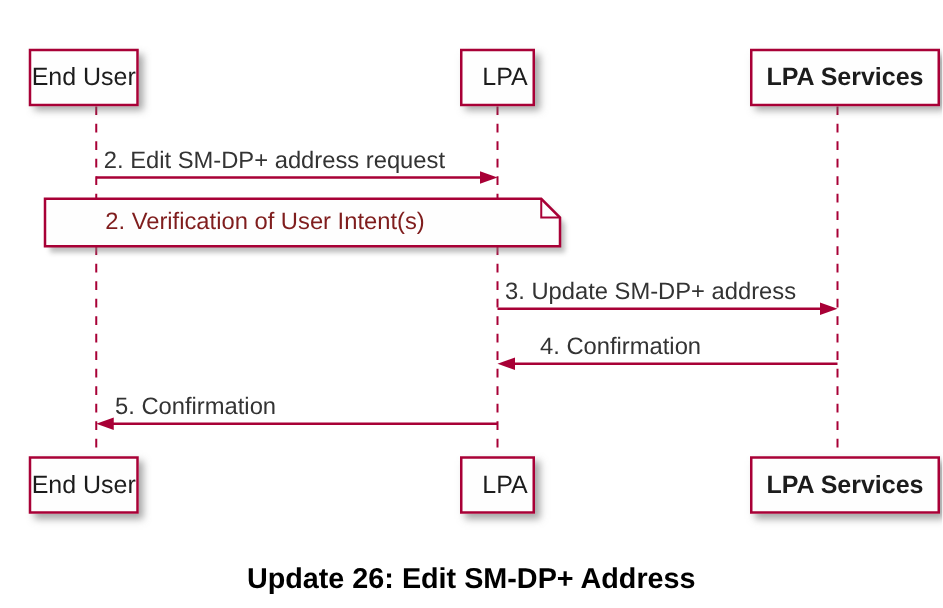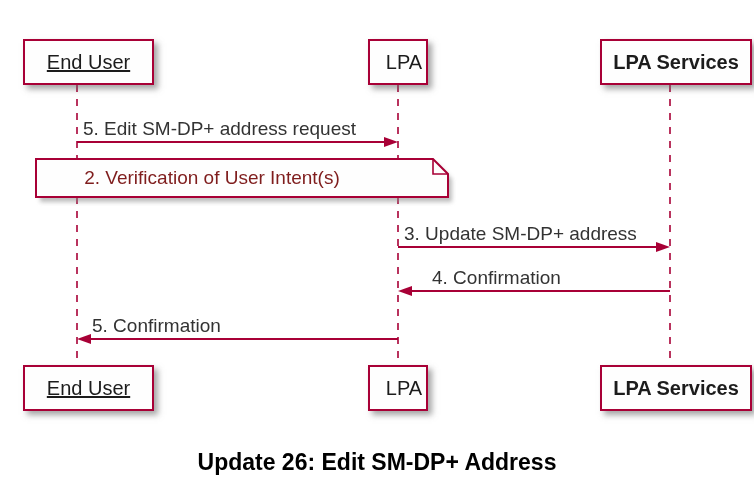--- a/index.html
+++ b/index.html
@@ -42,21 +42,21 @@
     display: flex;
     align-items: center;
     justify-content: center;
     font-size: 20px;
     color: #1c1c1c;
     white-space: nowrap;
     box-sizing: border-box;
   }
   .p-top { top: 39px; }
   .p-bottom { top: 365px; }
-  .p-enduser { left: 23px; width: 131px; text-decoration: underline; }
+  .p-enduser { left: 23px; width: 88px; }
   .p-lpa { left: 368px; width: 60px; padding-left: 12px; }
   .p-lpaservices { left: 600px; width: 152px; font-weight: bold; }
   .participant { height: 46px; }
 
   .lifeline {
     stroke: #a80036;
     stroke-width: 1.6;
     stroke-dasharray: 7 7;
   }
   .arrow-line {
@@ -147,21 +147,21 @@
 
     <g>
       <path class="note-shadow" filter="url(#softblur)" d="M40 164 h397 l15 15 v23 h-412 z"></path>
       <path class="note-body" d="M36 159 h397 l15 15 v23 h-412 z"></path>
       <path class="note-fold-line" d="M433 159 v15 h15"></path>
     </g>
   </svg>
 
   <div class="note-text">2. Verification of User Intent(s)</div>
 
-  <div class="msg-label" style="left:83px;  top:118px;">5. Edit SM-DP+ address request</div>
+  <div class="msg-label" style="left:83px;  top:118px;">2. Edit SM-DP+ address request</div>
   <div class="msg-label" style="left:404px; top:223px;">3. Update SM-DP+ address</div>
   <div class="msg-label" style="left:432px; top:267px;">4. Confirmation</div>
   <div class="msg-label" style="left:92px;  top:315px;">5. Confirmation</div>
 
   <div class="participant p-top p-enduser">End User</div>
   <div class="participant p-top p-lpa">LPA</div>
   <div class="participant p-top p-lpaservices">LPA Services</div>
 
   <div class="participant p-bottom p-enduser">End User</div>
   <div class="participant p-bottom p-lpa">LPA</div>

